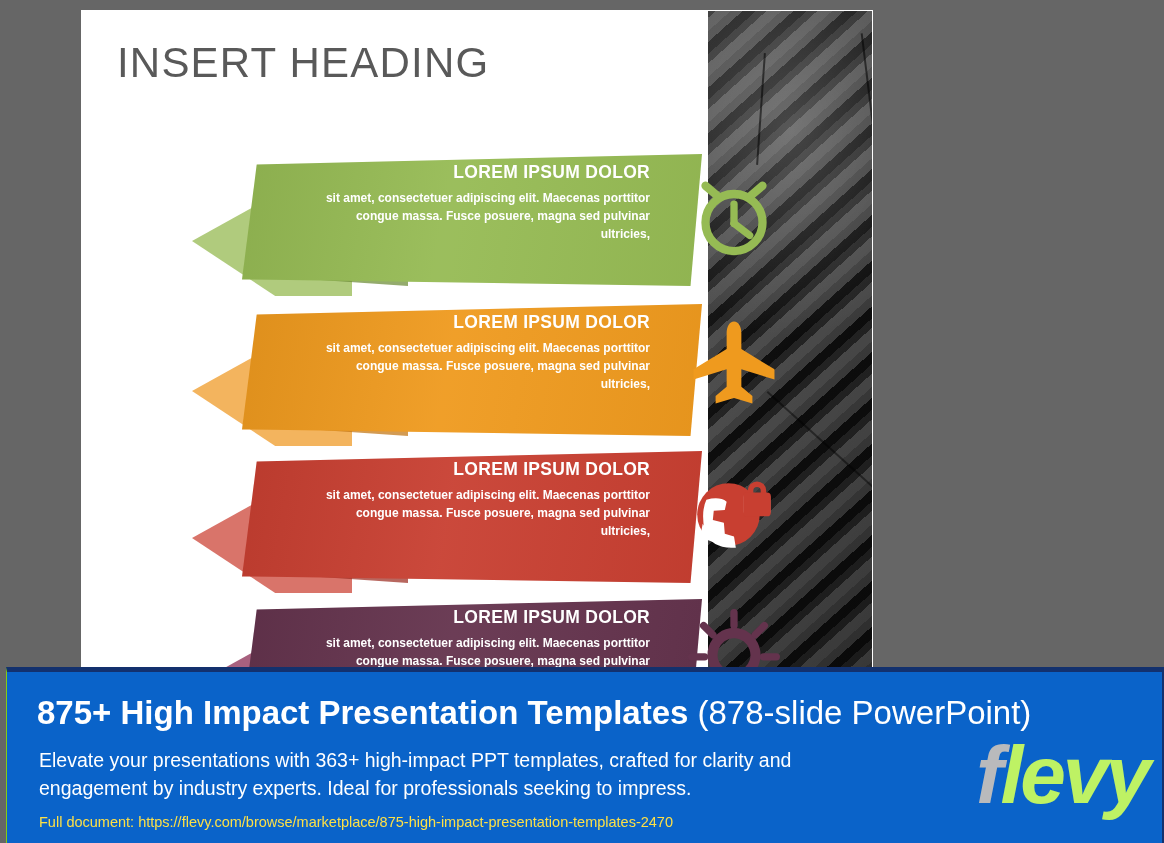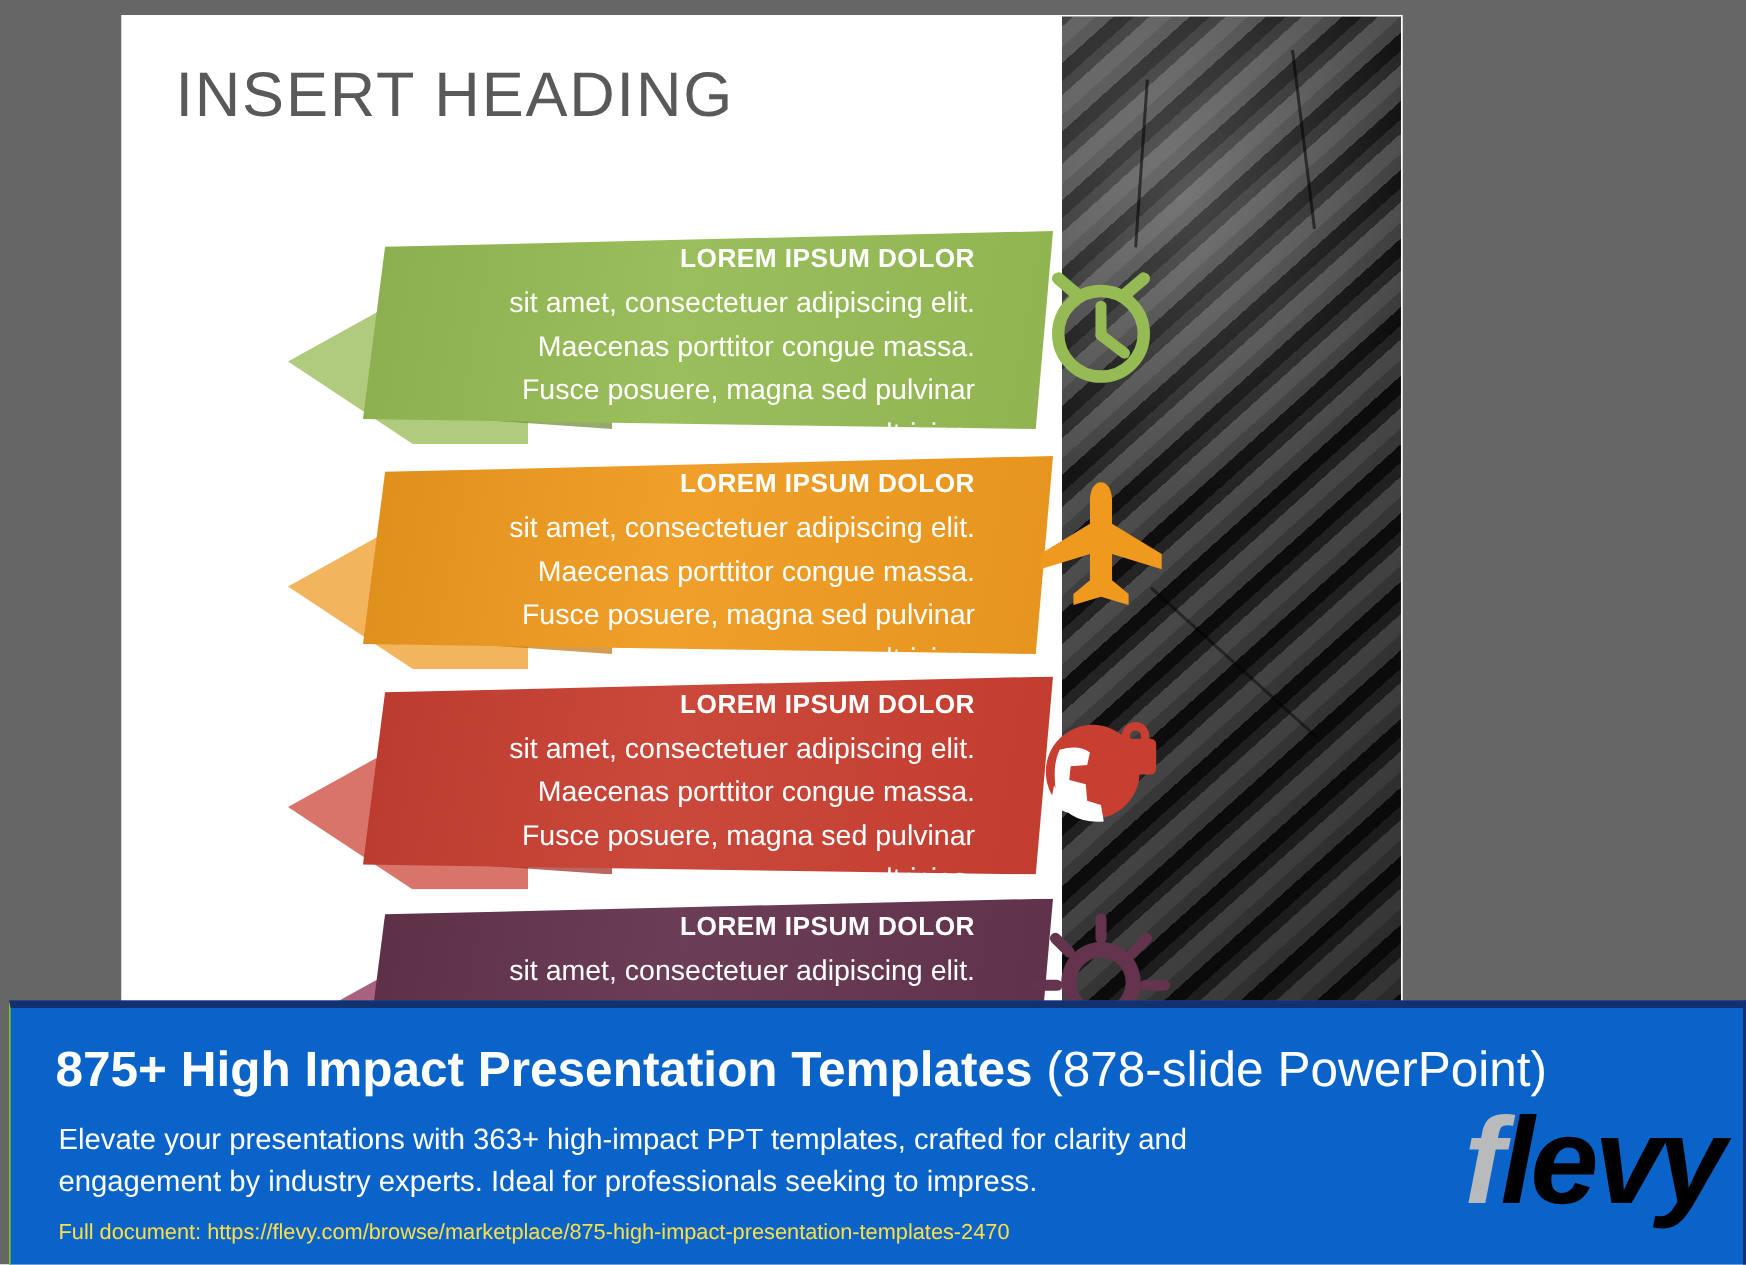--- a/index.html
+++ b/index.html
@@ -17,21 +17,21 @@
     width: 1164px;
     height: 843px;
     background: #666666;
   }
 
   
   #slide {
     position: absolute;
     left: 81px;
     top: 10px;
-    width: 854px;
+    width: 792px;
     height: 659px;
     background: #ffffff;
     overflow: hidden;
     border: 1px solid #ffffff;
   }
 
   #slide-heading {
     position: absolute;
     left: 35px;
     top: 28px;
@@ -140,23 +140,23 @@
     text-align: right;
   }
   .banner .b-title {
     font-size: 17.5px;
     font-weight: bold;
     letter-spacing: 0.3px;
     margin-bottom: 6px;
     white-space: nowrap;
   }
   .banner .b-text {
-    font-size: 19px;
+    font-size: 12px;
     line-height: 1.52;
-    font-weight: 400;
+    font-weight: 700;
   }
 
   .banner-icon {
     position: absolute;
     width: 92px;
     height: 92px;
   }
 
   
   #footer {
@@ -203,21 +203,21 @@
     right: 14px;
     top: 62px;
     font-size: 82px;
     font-style: italic;
     font-weight: bold;
     letter-spacing: -3px;
     line-height: 1;
     white-space: nowrap;
   }
   #flevy-logo .f-gray { color: #b9babc; }
-  #flevy-logo .f-white { color: #000000; }
+  #flevy-logo .f-white { color: #bef264; }
 </style>
 </head>
 <body>
 
 <div id="page">
 
   <div id="slide">
 
     <div id="slide-heading">INSERT HEADING</div>
 

